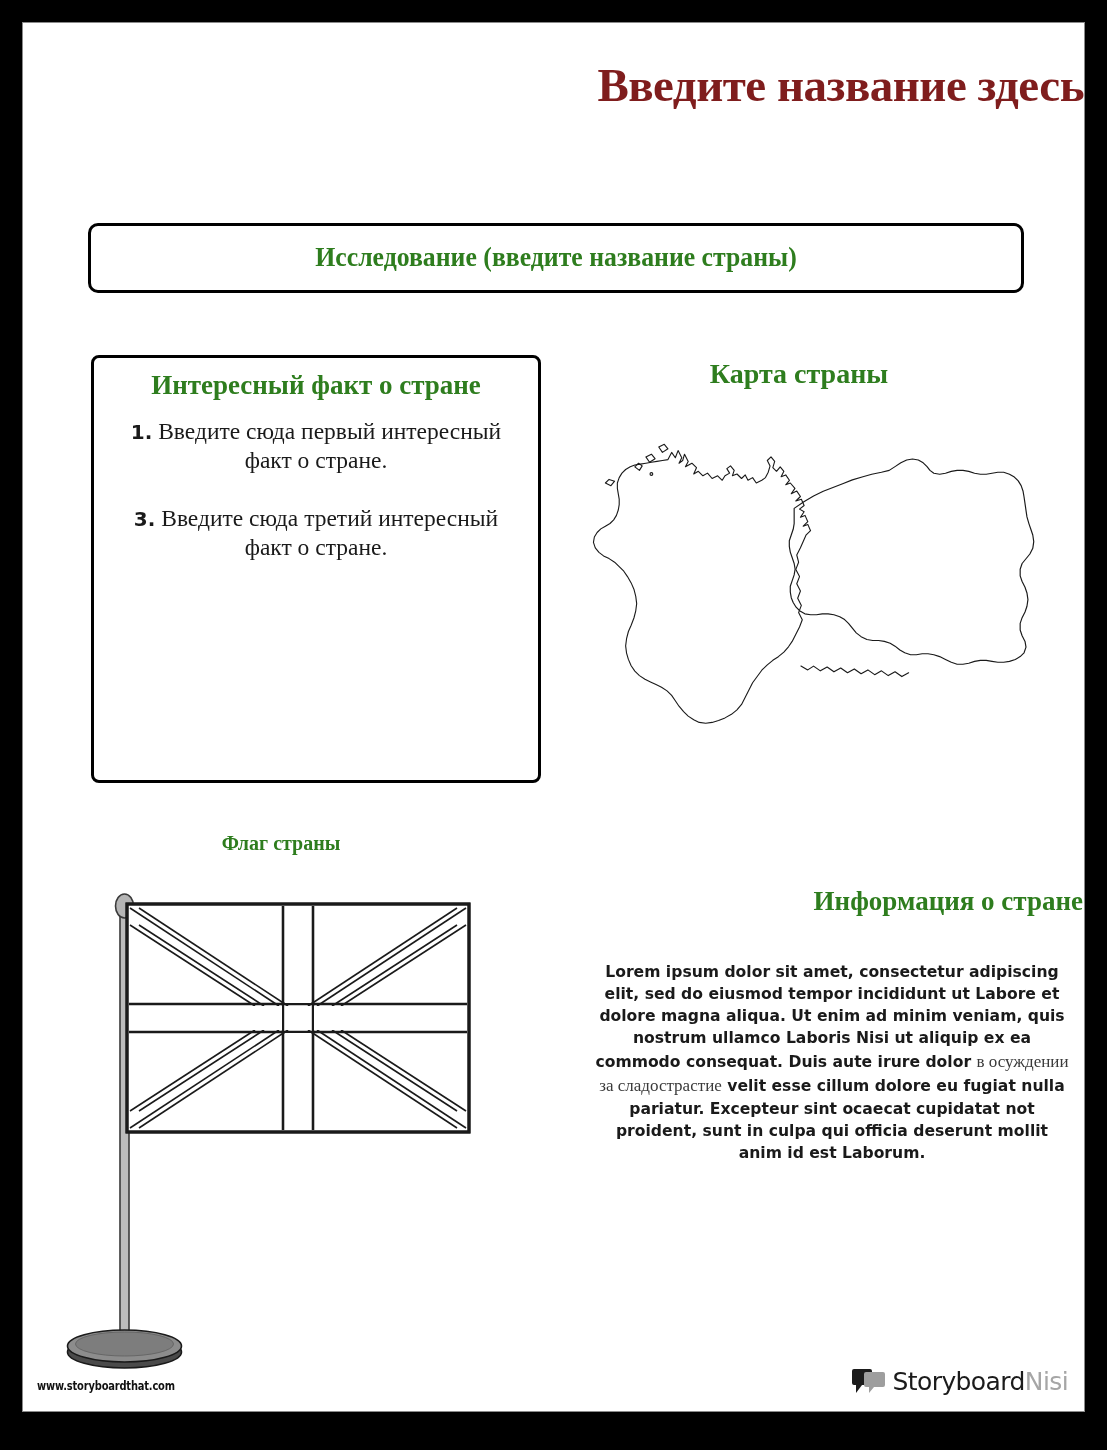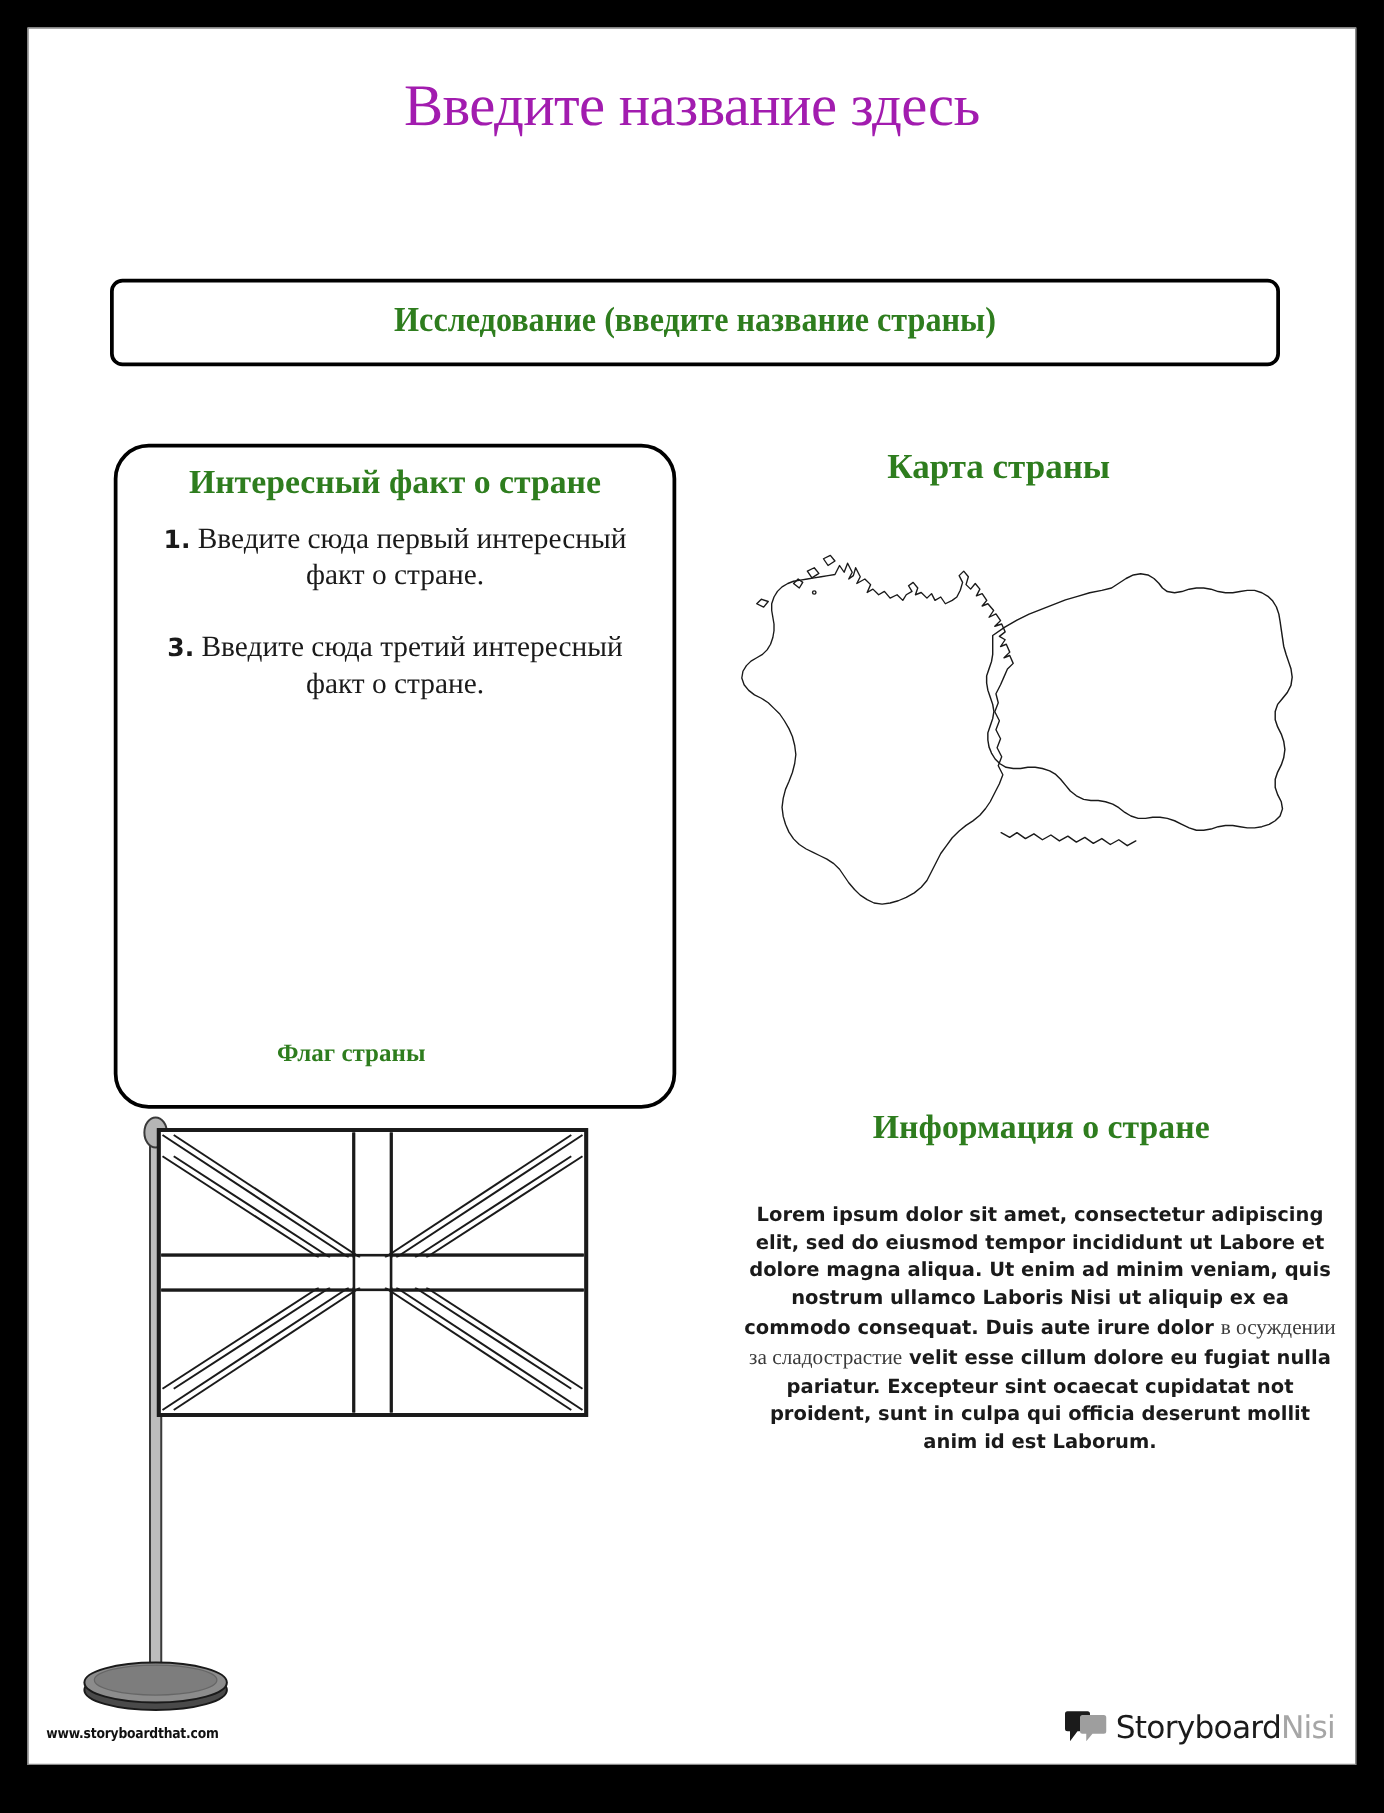--- a/index.html
+++ b/index.html
@@ -34,23 +34,23 @@
     box-sizing: border-box;
     overflow: hidden;
   }
 
   
   .poster-title {
     position: absolute;
     left: 0;
     top: 38px;
     width: 100%;
-    text-align: center;
-    color: #a21caf;
-    font-weight: normal;
+    text-align: right;
+    color: #7f1d1d;
+    font-weight: bold;
     font-size: 47px;
     line-height: 1.05;
     letter-spacing: -0.5px;
     white-space: nowrap;
   }
   .directions-line {
     position: absolute;
     left: 0;
     top: 138px;
     width: 100%;
@@ -87,23 +87,23 @@
     transform: scaleX(0.92);
     margin-top: -2px;
   }
 
   
   .facts-box {
     position: absolute;
     left: 68px;
     top: 332px;
     width: 450px;
-    height: 532px;
+    height: 428px;
     border: 3px solid #000000;
-    border-radius: 28px;
+    border-radius: 8px;
     box-sizing: border-box;
     padding: 12px 18px 0 18px;
   }
   .facts-heading {
     color: #2e7d1e;
     font-weight: bold;
     font-size: 27px;
     line-height: 1.15;
     text-align: center;
     margin: 0 0 16px 0;
@@ -164,21 +164,21 @@
     height: 500px;
   }
   .flag-art svg { display: block; width: 100%; height: 100%; }
 
   
   .info-heading {
     position: absolute;
     left: 560px;
     top: 862px;
     width: 500px;
-    text-align: center;
+    text-align: right;
     color: #2e7d1e;
     font-weight: bold;
     font-size: 27px;
     line-height: 1.2;
   }
   .info-body {
     position: absolute;
     left: 572px;
     top: 938px;
     width: 474px;

